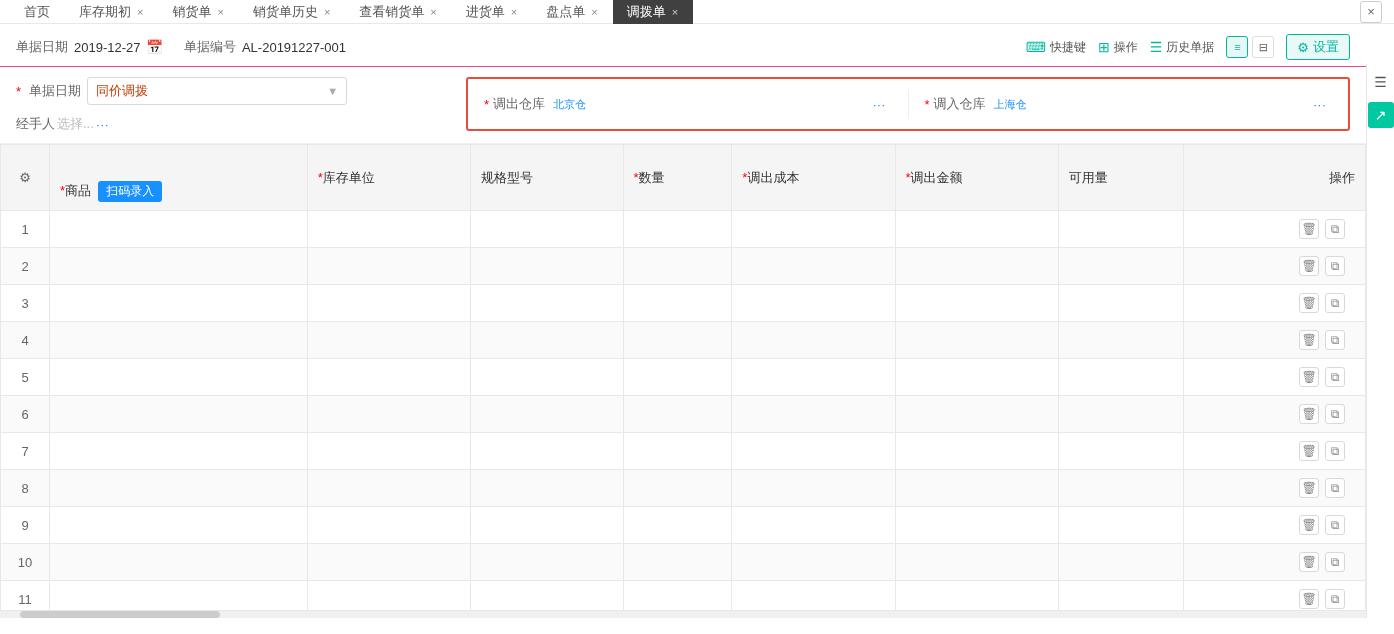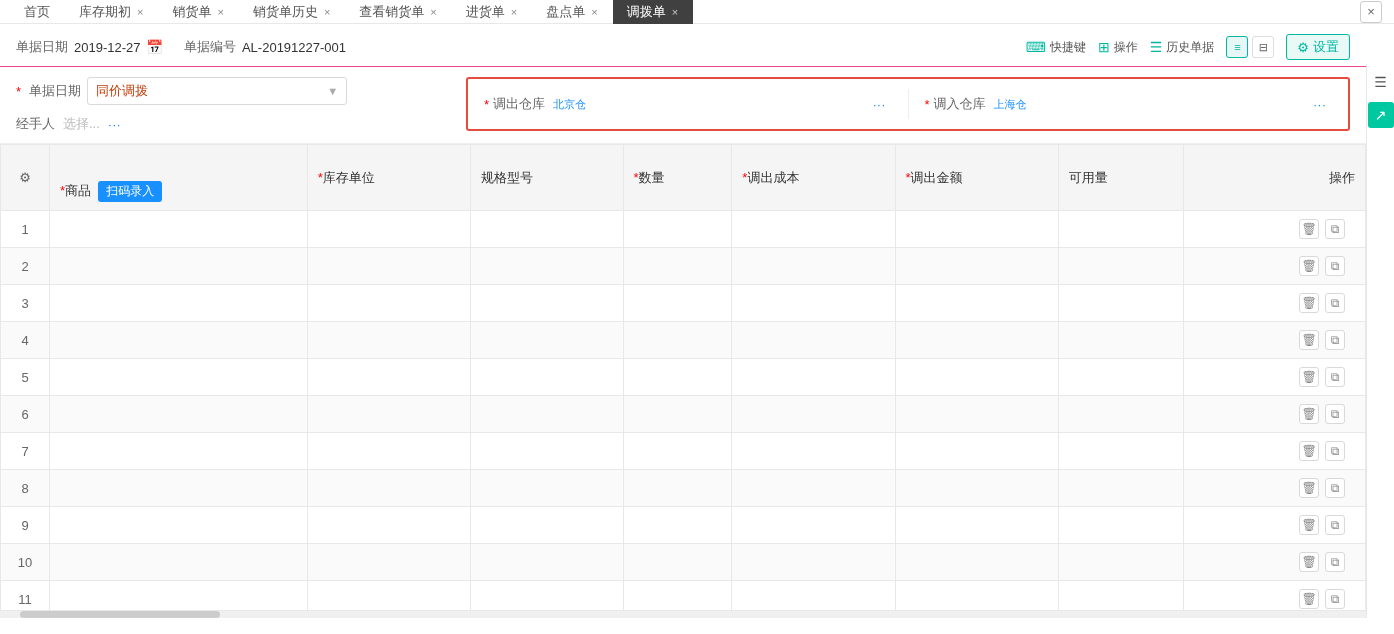--- a/index.html
+++ b/index.html
@@ -128,21 +128,21 @@
       border: 1px solid #d9d9d9;
       border-radius: 3px;
       padding: 4px 8px;
       min-width: 260px;
       cursor: pointer;
       background: #fff;
     }
     .select-field .value { flex: 1; color: #c2410c; }
     .select-field .arrow { color: #aaa; font-size: 11px; }
     .person-field {
-      display: flex; align-items: center; gap: 8px;
+      display: flex; align-items: center; gap: 2px;
     }
     .person-placeholder { color: #bbb; }
     .person-dots { color: #1890ff; cursor: pointer; }
 
     
     .table-container {
       flex: 1;
       overflow: auto;
     }
     table {

